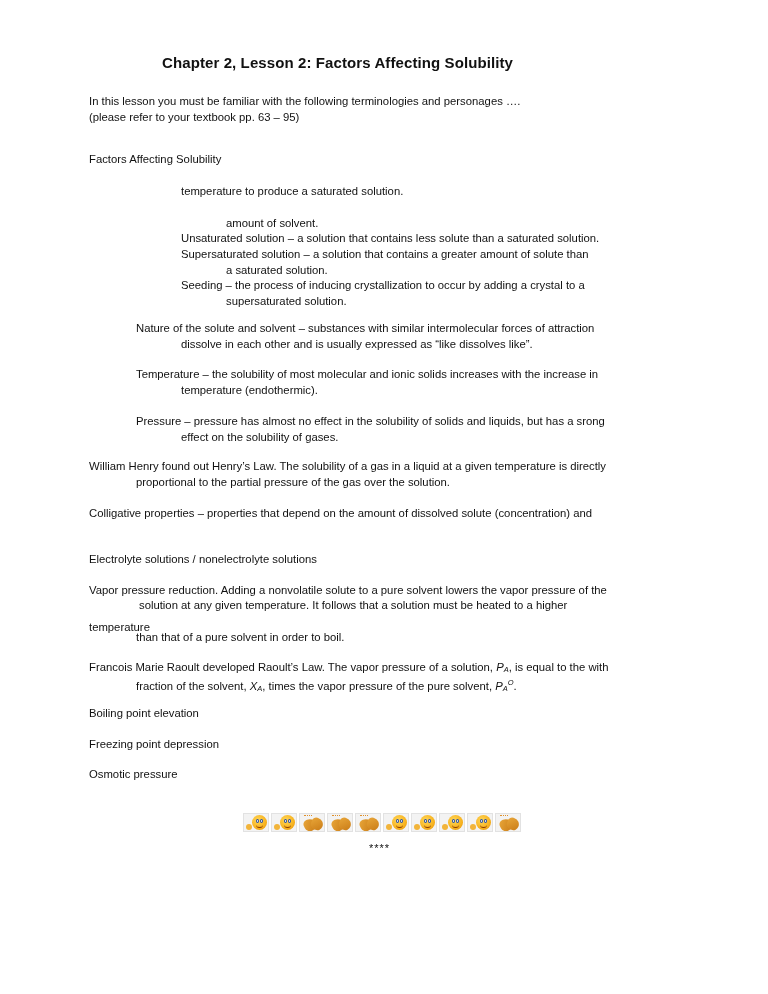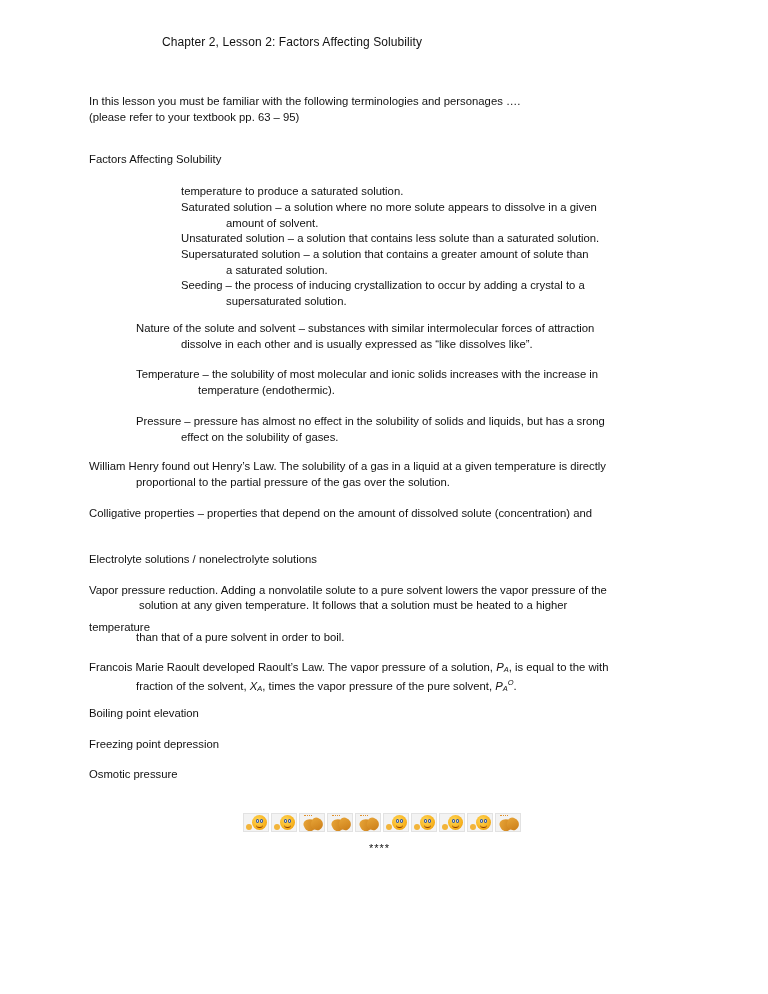--- a/index.html
+++ b/index.html
@@ -3,22 +3,22 @@
   <meta charset="utf-8">
   <style>
     html, body { margin: 0; padding: 0; background: #ffffff; }
     body {
       width: 768px; height: 994px; position: relative; overflow: hidden;
       font-family: "Liberation Sans", "DejaVu Sans", sans-serif;
       color: #111111;
     }
     .page { position: absolute; left: 0; top: 0; width: 768px; height: 994px; }
     .title {
-      position: absolute; left: 162px; top: 35px;
-      font-size: 12px; font-weight: normal; letter-spacing: 0.1px; white-space: nowrap;
+      position: absolute; left: 162px; top: 54px;
+      font-size: 15px; font-weight: bold; letter-spacing: 0.1px; white-space: nowrap;
     }
     .line {
       position: absolute; font-size: 11.3px; line-height: 16px; white-space: nowrap;
     }
     .sub { font-size: 7.5px; vertical-align: -1px; font-style: italic; }
     .sup { font-size: 7.5px; vertical-align: 5px; font-style: italic; }
     .ital { font-style: italic; }
     .emoji-strip {
       position: absolute; left: 243px; top: 813px; height: 20px;
       display: flex; gap: 0px;
@@ -54,36 +54,35 @@
 
   <div class="title">Chapter 2, Lesson 2:  Factors Affecting Solubility</div>
 
   <div class="line" style="left:89px; top:93px;">In this lesson you must be familiar with the following terminologies and personages ….</div>
   <div class="line" style="left:89px; top:109px;">(please refer to your textbook pp. 63 – 95)</div>
 
   <div class="line" style="left:89px; top:151px;">Factors Affecting Solubility</div>
 
   <div class="line" style="left:181px; top:183px;">temperature to produce a saturated solution.</div>
 
-  <div class="line" style="left:181px; top:199px;">Saturated solution – a solution where no more solute appears to dissolve in a given</div>
   <div class="line" style="left:226px; top:215px;">amount of solvent.</div>
 
   <div class="line" style="left:181px; top:230px;">Unsaturated solution – a solution that contains less solute than a saturated solution.</div>
 
   <div class="line" style="left:181px; top:246px;">Supersaturated solution – a solution that contains a greater amount of solute than</div>
   <div class="line" style="left:226px; top:262px;">a saturated solution.</div>
 
   <div class="line" style="left:181px; top:277px;">Seeding – the process of inducing crystallization to occur by adding a crystal to a</div>
   <div class="line" style="left:226px; top:293px;">supersaturated solution.</div>
 
   <div class="line" style="left:136px; top:320px;">Nature of the solute and solvent – substances with similar intermolecular forces of attraction</div>
   <div class="line" style="left:181px; top:336px;">dissolve in each other and is usually expressed as “like dissolves like”.</div>
 
   <div class="line" style="left:136px; top:366px;">Temperature – the solubility of most molecular and ionic solids increases with the increase in</div>
-  <div class="line" style="left:198px; top:382px;">temperature (endothermic).</div>
+  <div class="line" style="left:181px; top:382px;">temperature (endothermic).</div>
 
   <div class="line" style="left:136px; top:413px;">Pressure – pressure has almost no effect in the solubility of solids and liquids, but has a srong</div>
   <div class="line" style="left:181px; top:429px;">effect on the solubility of gases.</div>
 
   <div class="line" style="left:89px; top:458px;">William Henry found out Henry’s Law. The solubility of a gas in a liquid at a given temperature is directly</div>
   <div class="line" style="left:136px; top:474px;">proportional to the partial pressure of the gas over the solution.</div>
 
   <div class="line" style="left:89px; top:505px;">Colligative properties – properties that depend on the amount of dissolved solute (concentration) and</div>
 
   <div class="line" style="left:89px; top:551px;">Electrolyte solutions / nonelectrolyte solutions</div>

